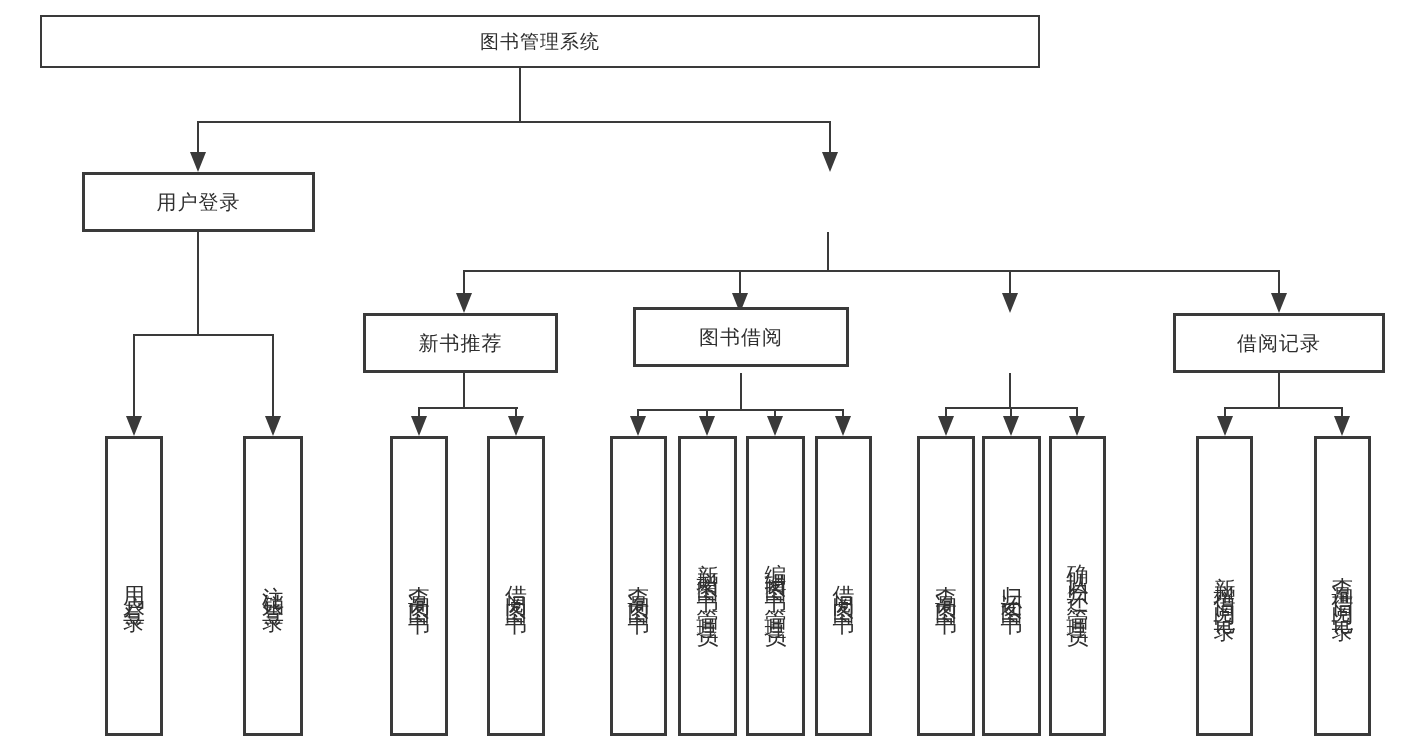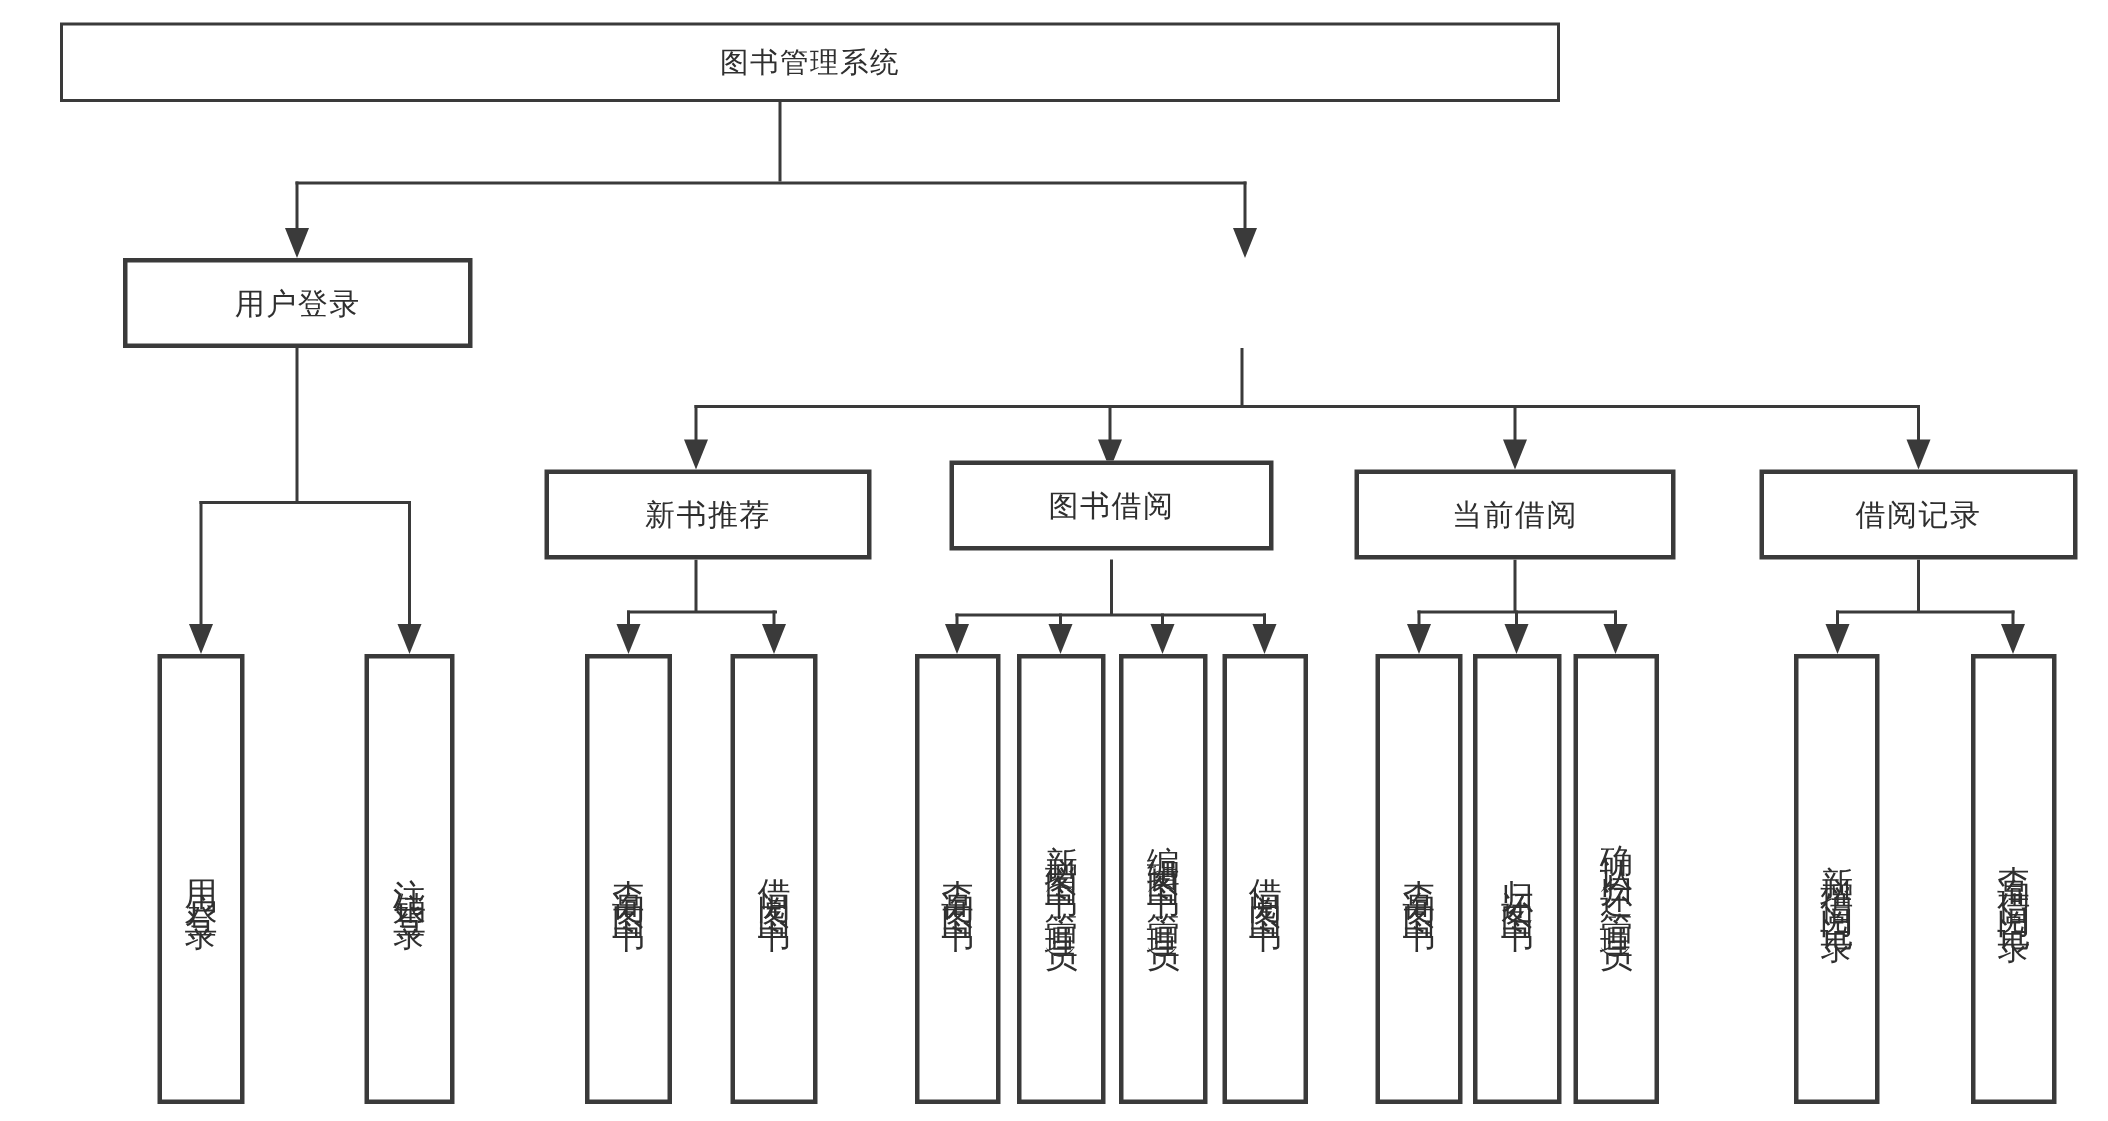--- a/index.html
+++ b/index.html
@@ -126,23 +126,22 @@
     <div class="vline" style="left:1224px; top:407px; height:11px;"></div>
     <div class="arrow" style="left:1217px; top:416px;"></div>
     <div class="vline" style="left:1341px; top:407px; height:11px;"></div>
     <div class="arrow" style="left:1334px; top:416px;"></div>
   </div>
 
   <div class="box rootbox" style="left:20px; top:15px; width:1000px; height:53px;margin-left:20px;">图书管理系统</div>
 
   <div class="box hbox" style="left:82px; top:172px; width:233px; height:60px;">用户登录</div>
 
-  <div class="box hbox" style="left:363px; top:313px; width:218px; height:60px;">新书推荐</div>
+  <div class="box hbox" style="left:363px; top:313px; width:195px; height:60px;">新书推荐</div>
   <div class="box hbox" style="left:633px; top:307px; width:216px; height:60px;">图书借阅</div>
-  <div class="box hbox" style="left:903px; top:313px; width:214px; height:60px;">当前借阅</div>
   <div class="box hbox" style="left:1173px; top:313px; width:212px; height:60px;">借阅记录</div>
 
   <div class="box vbox" style="left:105px; top:436px; width:58px; height:300px;">
     <span class="vtext">用户登录</span>
   </div>
   <div class="box vbox" style="left:243px; top:436px; width:60px; height:300px;">
     <span class="vtext">注销登录</span>
   </div>
 
   <div class="box vbox" style="left:390px; top:436px; width:58px; height:300px;">

